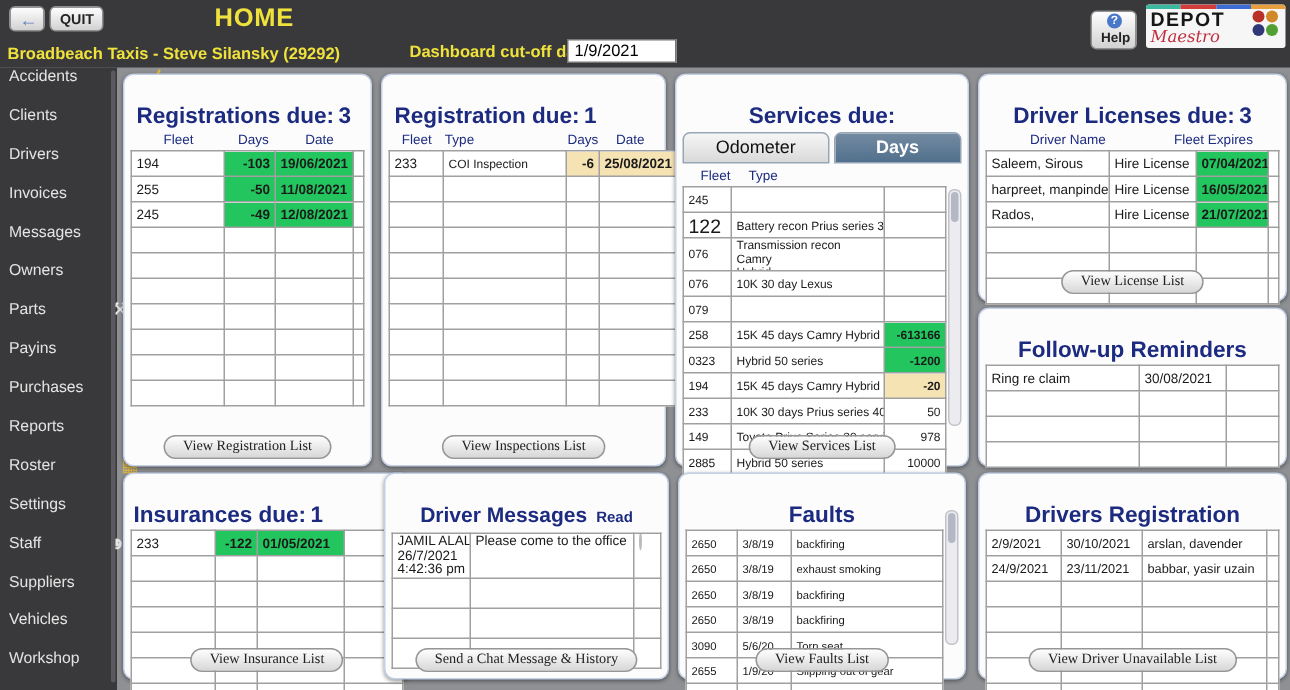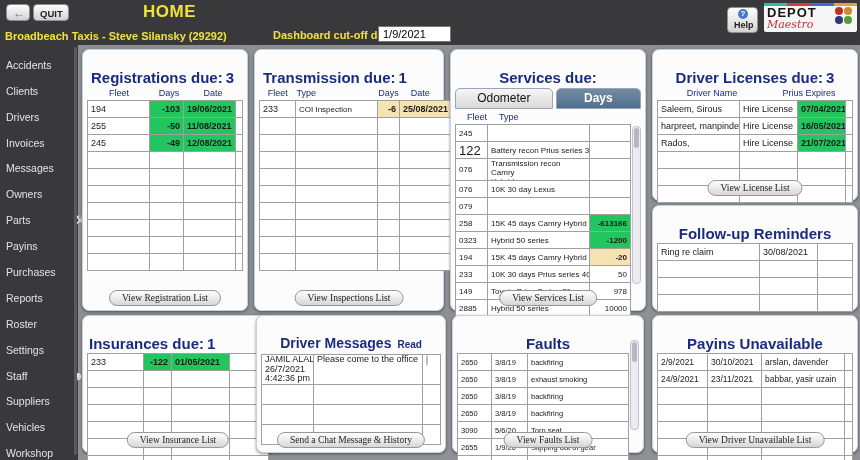--- a/index.html
+++ b/index.html
@@ -26,21 +26,21 @@
   .logo-stripe i { flex:1; }
   .logo-body { position:relative; padding:0 3px; }
   .logo-depot { font-size:13px; font-weight:bold; color:#161616; letter-spacing:1px; line-height:13px; }
   .logo-maestro { font-family:"DejaVu Serif", serif; font-style:italic; color:#c03040; font-size:11px; line-height:11px; }
   .logo-dots { position:absolute; right:2px; top:1px; width:20px; display:flex; flex-wrap:wrap; gap:1px; }
   .logo-dots i { width:8px; height:8px; border-radius:50%; }
 
   
   .sidebar { position:absolute; left:0; top:45px; width:78px; height:415px; background:#39393b; }
   .scrollstrip { position:absolute; right:1px; top:2px; width:3px; height:408px; background:#5a5a5e; border-radius:2px; }
-  .side-item { display:flex; align-items:flex-end; justify-content:space-between; height:25.9px;
+  .side-item { display:flex; align-items:flex-start; justify-content:space-between; height:25.9px;
                padding:0 9px 0 6px; color:#e4e4e4; font-size:10.5px; cursor:pointer;gap:44px; }
   .side-item .icon { width:17px; text-align:center; font-size:12px; line-height:12px; }
 
   
   .main { position:absolute; left:78px; top:45px; width:782px; height:415px; }
   .panel { position:absolute; background:#fcfcfd; border:1px solid #c3d0e6; border-radius:7px;
            box-shadow:0 1px 3px rgba(0,0,0,.45); padding:2px 4px; }
   .ptitle { color:#1c2b7f; font-weight:bold; font-size:15px; line-height:19px; white-space:nowrap;margin-top:16px; }
   .ptitle.center { text-align:center; }
   .ptitle .count { margin-left:3px; }
@@ -276,21 +276,21 @@
               <td></td>
               <td></td>
               <td></td>
             </tr>
       </tbody>
         </table>
       <button class="pill">View Registration List</button>
     </div>
 
     <div class="panel" style="left:176px;top:4px;width:190px;height:262px">
-      <div class="ptitle" style="padding-left:4px"><span>Transmission due:</span><span class="count">1</span></div>
+      <div class="ptitle" style="padding-left:4px"><span>Registration due:</span><span class="count">1</span></div>
       <div class="hdr-row">
           <span style="width:38px">Fleet</span>
           <span style="width:80px;text-align:left">Type</span>
           <span style="width:26px">Days</span>
           <span style="width:38px">Date</span>
         </div>
       <table class="grid">
         <colgroup>
             <col style="width:36px">
             <col style="width:82px">
@@ -451,21 +451,21 @@
       <div class="sbar" style="right:4px;top:76px;bottom:26px">
           <div class="thumb"></div>
         </div>
       <button class="pill">View Services List</button>
     </div>
 
     <div class="panel" style="left:574px;top:4px;width:206px;height:152px">
       <div class="ptitle center"><span>Driver Licenses due:</span><span class="count">3</span></div>
       <div class="hdr-row">
           <span style="width:110px">Driver Name</span>
-          <span style="width:84px">Prius Expires</span>
+          <span style="width:84px">Fleet Expires</span>
         </div>
       <table class="grid">
         <colgroup>
             <col style="width:82px">
             <col style="width:58px">
             <col style="width:48px">
             <col>
           </colgroup>
         <tbody>
             <tr>
@@ -679,21 +679,21 @@
             </tr>
       </tbody>
         </table>
       <div class="sbar" style="right:4px;top:24px;bottom:22px">
           <div class="thumb"></div>
         </div>
       <button class="pill">View Faults List</button>
     </div>
 
     <div class="panel" style="left:574px;top:270px;width:206px;height:138px">
-      <div class="ptitle center">Payins Unavailable</div>
+      <div class="ptitle center">Drivers Registration</div>
       <table class="grid">
         <colgroup>
             <col style="width:50px">
             <col style="width:54px">
             <col>
             <col style="width:8px">
           </colgroup>
         <tbody>
             <tr>
               <td style="height:14px;font-size:8.5px">2/9/2021</td>

